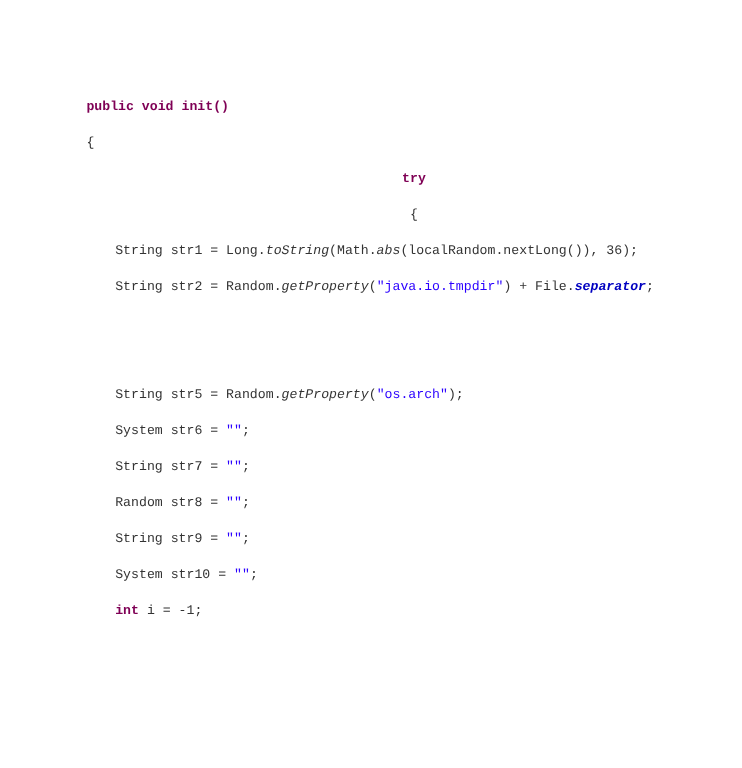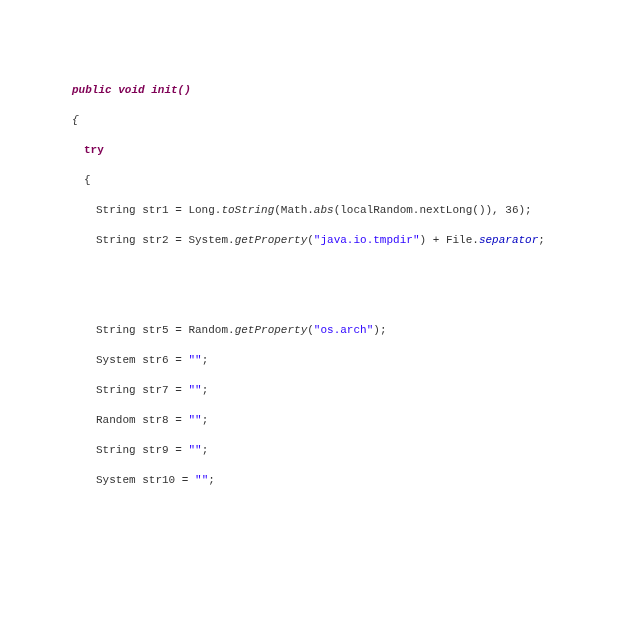--- a/index.html
+++ b/index.html
@@ -7,47 +7,48 @@
     padding: 8px 12px;
     font-family: "Consolas", "Courier New", monospace;
     font-size: 11px;
     line-height: 15px;
     color: #333;
     background: #fff;
     white-space: pre;
   }
   .kw { color: #7f0055; font-weight: bold; }
   .str { color: #2a00ff; }
-  .fld { color: #0000c0; font-style: italic; }
+  .fld { color: #0000c0; font-style: italic; font-weight: bold; }
   .mth { font-style: italic; }
   .ln { display: block; }
-  .i0 { padding-left: 60px; font-style: italic; }
-  .i1 { padding-left: 72px; }
+  .i0 { padding-left: 60px; }
+  .i1 { padding-left: 72px; text-align: center; }
   .i2 { padding-left: 84px; }
 </style>
 </head>
 <body>
 
 
 
 <div>
 <span class="ln i0"><span class="kw">public void init()</span></span>
 <span class="ln i0"><span>{</span></span>
 <span class="ln i1"><span class="kw">try</span></span>
 <span class="ln i1"><span>{</span></span>
 <span class="ln i2"><span>String str1 = Long.</span><span class="mth">toString</span><span>(Math.</span><span class="mth">abs</span><span>(localRandom.nextLong()), 36);</span></span>
-<span class="ln i2"><span>String str2 = System.</span><span class="mth">getProperty</span><span>(</span><span class="str">"java.io.tmpdir"</span><span>) + File.</span><span class="fld">separator</span><span>;</span></span>
+<span class="ln i2"><span>String str2 = Random.</span><span class="mth">getProperty</span><span>(</span><span class="str">"java.io.tmpdir"</span><span>) + File.</span><span class="fld">separator</span><span>;</span></span>
 <span class="ln i2">&nbsp;</span>
 <span class="ln i2">&nbsp;</span>
 <span class="ln i2"><span>String str5 = Random.</span><span class="mth">getProperty</span><span>(</span><span class="str">"os.arch"</span><span>);</span></span>
 <span class="ln i2"><span>System str6 = </span><span class="str">""</span><span>;</span></span>
 <span class="ln i2"><span>String str7 = </span><span class="str">""</span><span>;</span></span>
 <span class="ln i2"><span>Random str8 = </span><span class="str">""</span><span>;</span></span>
 <span class="ln i2"><span>String str9 = </span><span class="str">""</span><span>;</span></span>
 <span class="ln i2"><span>System str10 = </span><span class="str">""</span><span>;</span></span>
+<span class="ln i2"><span class="kw">int</span><span> i = -1;</span></span>
 <span class="ln i2">&nbsp;</span>
 
 
 
 
 
 
 
 
 

